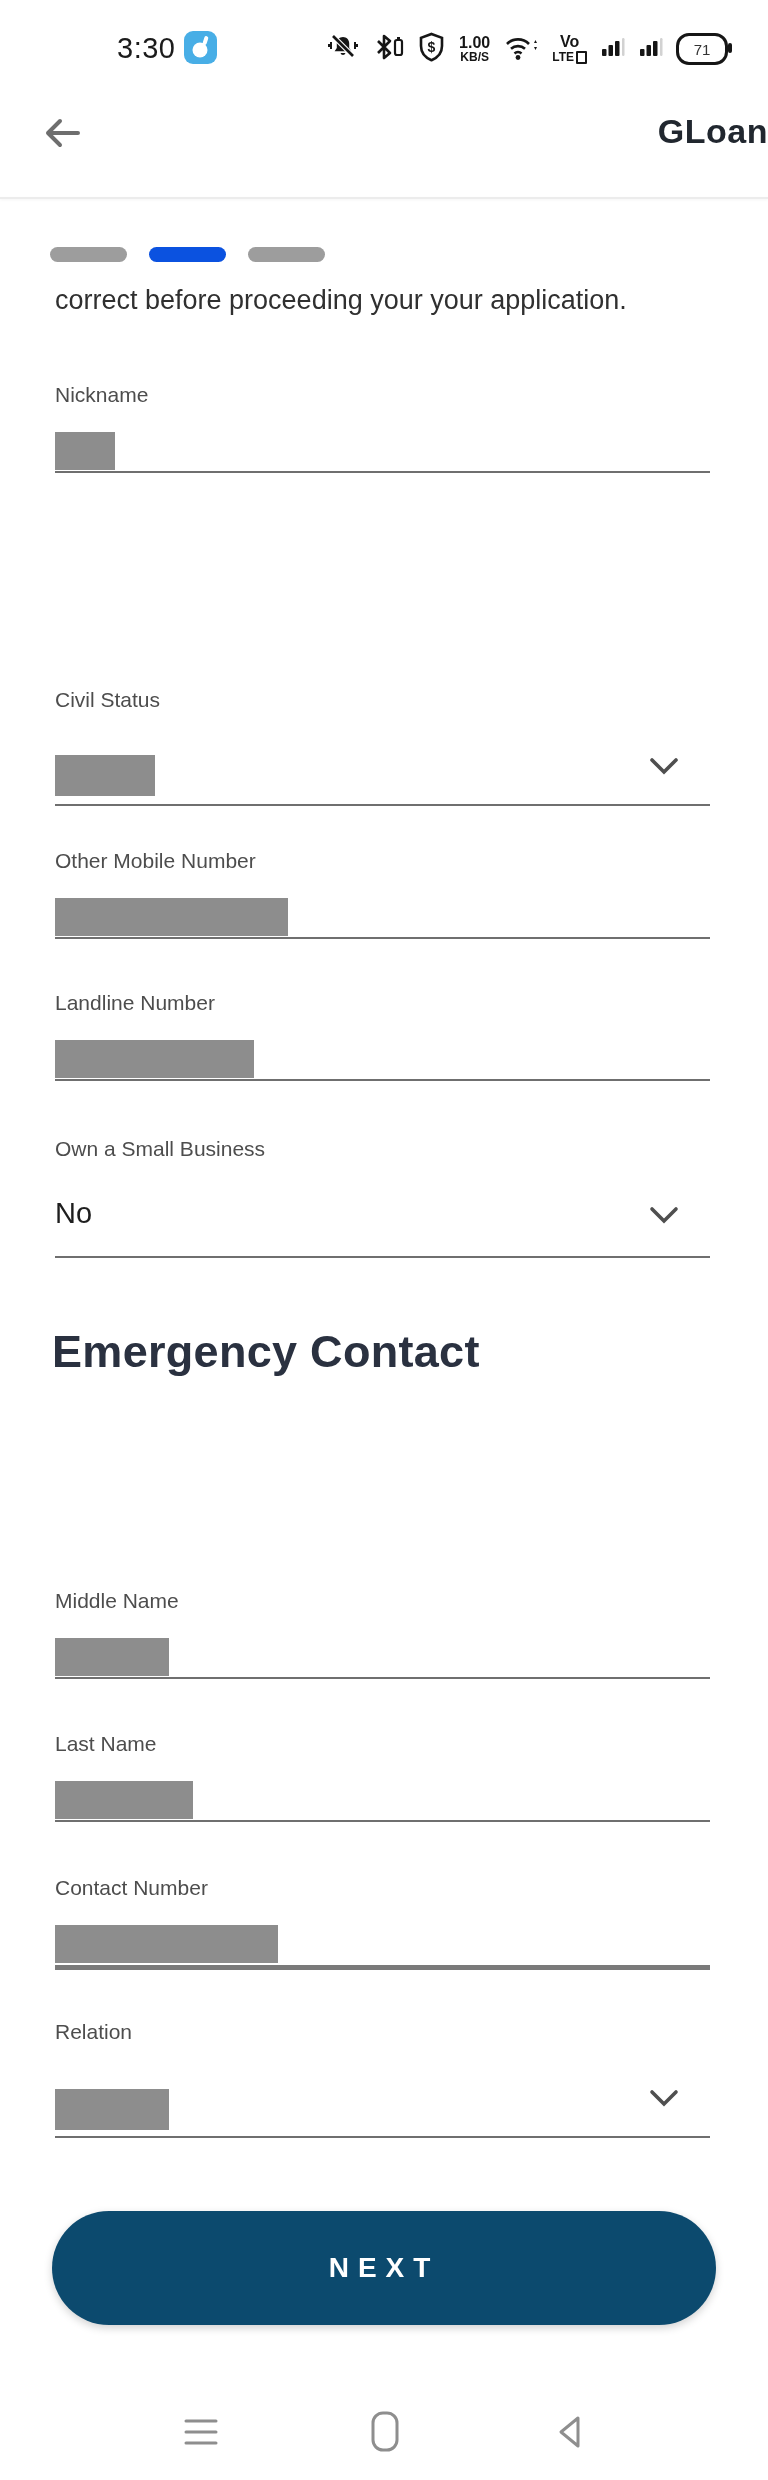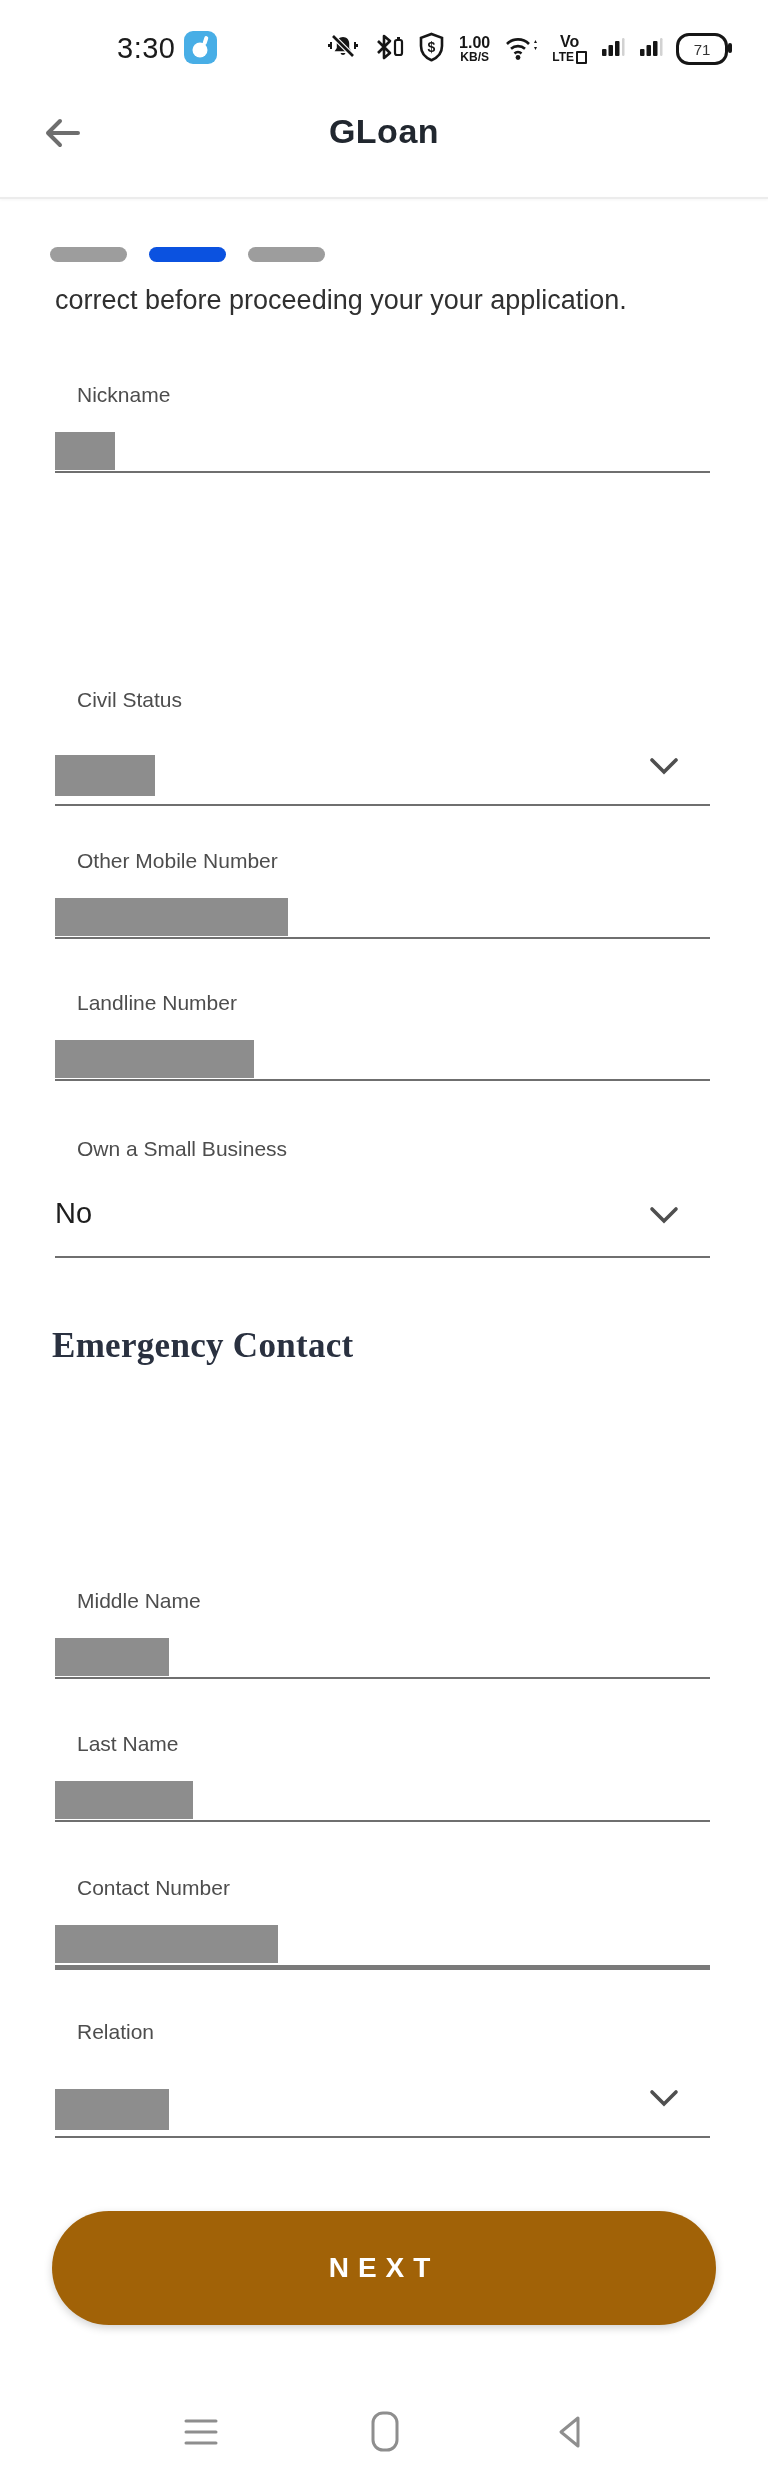--- a/index.html
+++ b/index.html
@@ -14,45 +14,45 @@
   .status-icons{position:absolute;right:40px;top:26px;height:46px;display:flex;align-items:center;gap:13px;color:#161616;}
   .stack{display:flex;flex-direction:column;align-items:center;line-height:1.02;font-weight:700;color:#161616;}
   .stack .l1{font-size:16px;}
   .stack .l2{font-size:12px;display:flex;align-items:center;gap:2px;}
   .hd-box{display:inline-block;width:7px;height:9px;border:2px solid #161616;border-radius:1px;}
   .battery{position:relative;width:46px;height:26px;border:3px solid #161616;border-radius:13px;
     display:flex;align-items:center;justify-content:center;font-size:15px;color:#333;}
   .battery::after{content:"";position:absolute;right:-7px;top:7px;width:4px;height:10px;background:#161616;border-radius:2px;}
   
   .back-btn{position:absolute;left:40px;top:112px;width:44px;height:44px;background:none;border:none;padding:0;cursor:pointer;}
-  .app-title{position:absolute;left:0;right:0;top:112px;text-align:center;font-size:34px;font-weight:700;color:#21272f;letter-spacing:0.5px;}
+  .app-title{position:absolute;left:0;right:0;top:112px;text-align:right;font-size:34px;font-weight:700;color:#21272f;letter-spacing:0.5px;}
   .header-divider{position:absolute;left:0;right:0;top:197px;height:2px;background:#ececec;box-shadow:0 1px 3px rgba(0,0,0,0.05);}
   
   .progress{position:absolute;left:50px;top:247px;display:flex;gap:22px;}
   .progress span{width:77px;height:15px;border-radius:8px;}
   
   .intro{position:absolute;left:55px;top:285px;width:670px;font-size:27px;color:#303030;}
   
   .field{position:absolute;left:55px;width:655px;}
-  .field .label{font-size:21px;color:#4d4d4d;line-height:26px;margin-left:22px;}
+  .field .label{font-size:21px;color:#4d4d4d;line-height:26px;}
   .redact{position:absolute;left:0;background:#8d8d8d;}
   .f-text .redact{top:50px;height:38px;}
   .f-sel-redact .redact{top:68px;height:41px;}
   .value{position:absolute;left:0;top:60px;font-size:29px;color:#1e1e1e;line-height:34px;}
   .chev{position:absolute;right:30px;top:70px;}
   .line{position:absolute;left:0;right:0;height:2px;background:#6f6f6f;}
   .f-text .line{top:89px;}
   .f-sel-value .line{top:120px;}
   .f-sel-redact .line{top:117px;}
   .line.thick{height:5px;background:#7a7a7a;top:90px;}
   
-  .section-heading{position:absolute;left:52px;top:1326px;margin:0;font-size:35px;font-weight:700;color:#2a3140;letter-spacing:0.3px;font-family:Liberation Serif, serif;}
+  .section-heading{position:absolute;left:52px;top:1326px;margin:0;font-size:45px;font-weight:700;color:#2a3140;letter-spacing:0.3px;}
   
   .next-btn{position:absolute;left:52px;top:2211px;width:664px;height:114px;border:none;border-radius:57px;
-    background:#a16207;color:#ffffff;font-family:"Liberation Sans",sans-serif;font-size:28px;font-weight:700;
+    background:#0c4a6e;color:#ffffff;font-family:"Liberation Sans",sans-serif;font-size:28px;font-weight:700;
     letter-spacing:9px;cursor:pointer;box-shadow:0 3px 8px rgba(0,0,0,0.18);}
   
   .nav-icon{position:absolute;background:none;border:none;padding:0;cursor:pointer;}
 </style>
 </head>
 <body>
 
 <div class="page">
 
   <div>

